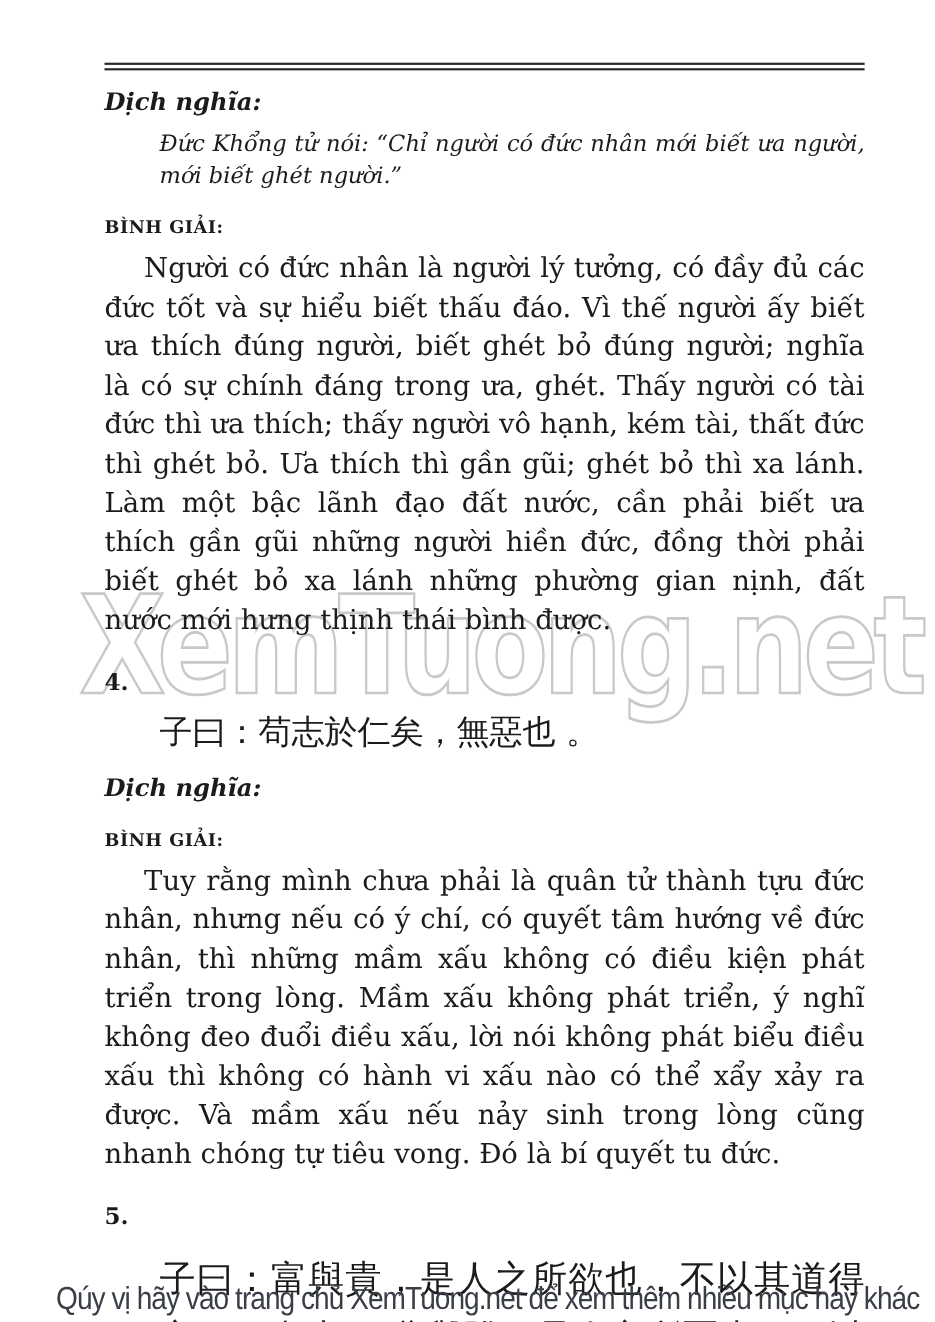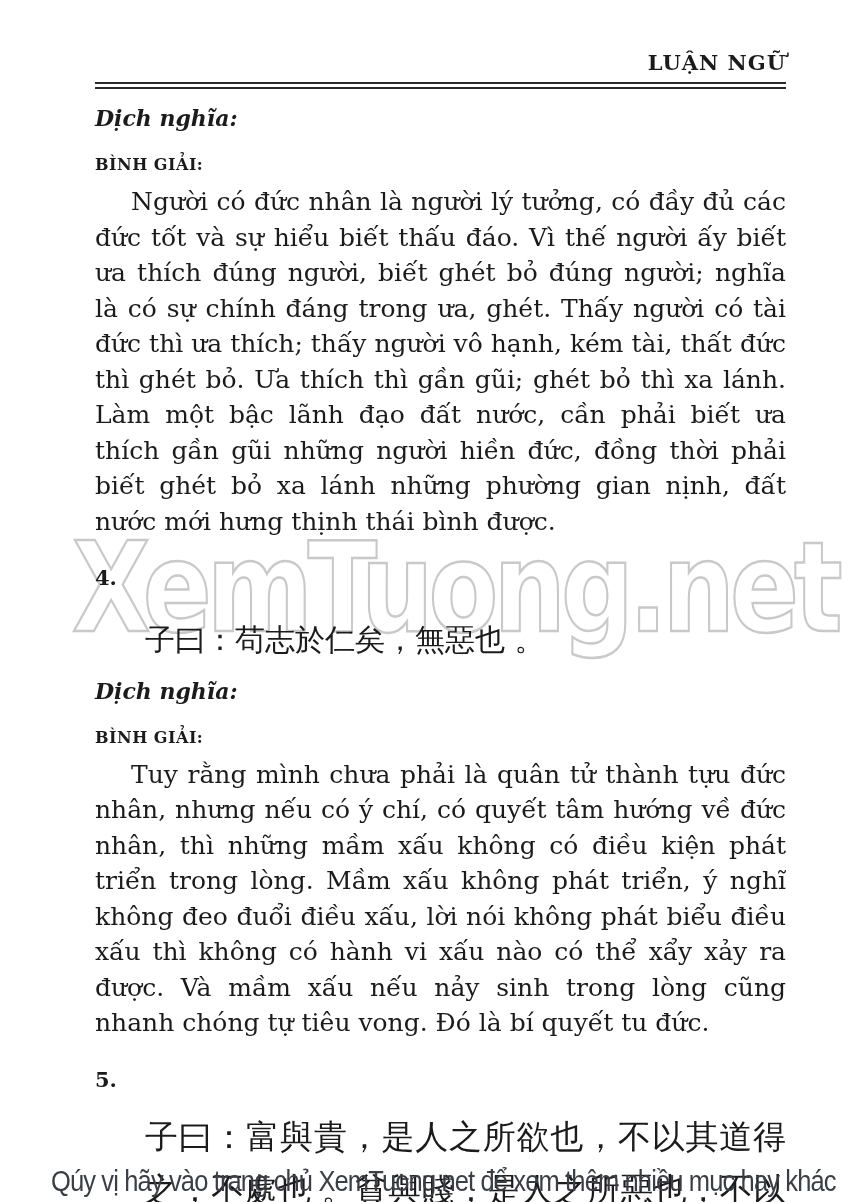--- a/index.html
+++ b/index.html
@@ -80,21 +80,21 @@
     line-height: 1.42;
     text-align: justify;
     text-indent: 36px;
   }
   .section-number {
     margin-top: 26px;
     font-weight: bold;
     font-size: 21px;
   }
   .cjk {
-    margin-top: 28px;
+    margin-top: 12px;
     margin-left: 50px;
     font-size: 30px;
     line-height: 1.45;
     font-family: "DejaVu Serif", serif;
   }
   .cjk-large {
     margin-top: 18px;
     margin-left: 50px;
     font-size: 33px;
     line-height: 1.62;
@@ -134,26 +134,26 @@
 </style>
 </head>
 <body>
 
 <div class="page">
 
   <div class="watermark">XemTuong.net</div>
 
   <div class="content">
 
-    <div class="header-title">LUẬN NGỮ</div>
 
     <div class="double-rule"></div>
 
     <div class="h-italic">Dịch nghĩa:</div>
 
+    <div class="quote">Đức Khổng tử nói: “Chỉ người có đức nhân mới biết ưa người, mới biết ghét người.”</div>
 
     <div class="h-caps">BÌNH GIẢI:</div>
 
     <div class="body-para">Người có đức nhân là người lý tưởng, có đầy đủ các đức tốt và sự hiểu biết thấu đáo. Vì thế người ấy biết ưa thích đúng người, biết ghét bỏ đúng người; nghĩa là có sự chính đáng trong ưa, ghét. Thấy người có tài đức thì ưa thích; thấy người vô hạnh, kém tài, thất đức thì ghét bỏ. Ưa thích thì gần gũi; ghét bỏ thì xa lánh. Làm một bậc lãnh đạo đất nước, cần phải biết ưa thích gần gũi những người hiền đức, đồng thời phải biết ghét bỏ xa lánh những phường gian nịnh, đất nước mới hưng thịnh thái bình được.</div>
 
     <div class="section-number">4.</div>
 
     <div class="cjk">子曰：苟志於仁矣，無惡也 。</div>
 
 

